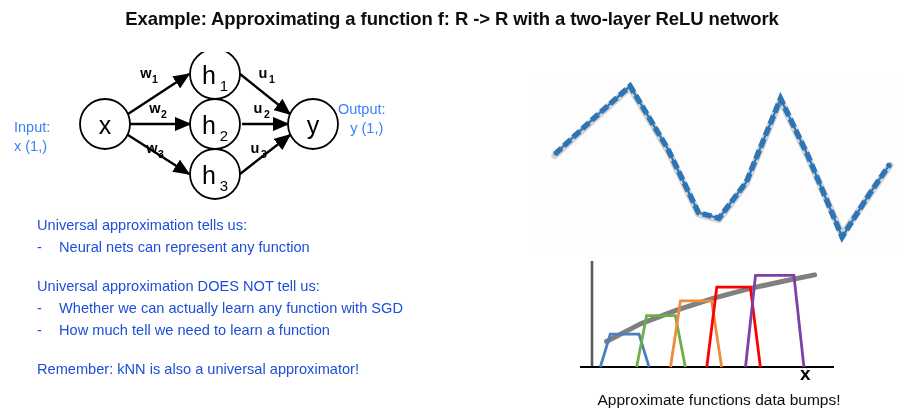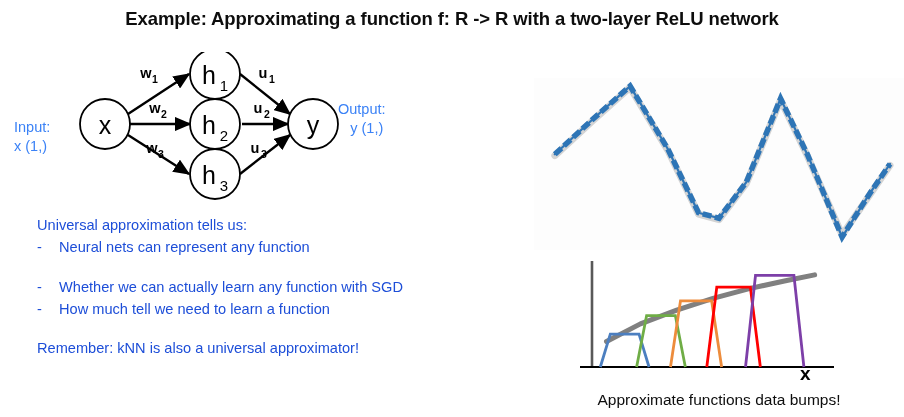--- a/index.html
+++ b/index.html
@@ -212,20 +212,21 @@
 
     <div class="para-block">
       <div class="para-head">Universal approximation tells us:</div>
       <div class="bullet-row">
         <span class="bullet-dash">-</span>
         <span class="bullet-text">Neural nets can represent any function</span>
       </div>
     </div>
 
     <div class="para-block">
+      <div class="para-head">Universal approximation DOES NOT tell us:</div>
       <div class="bullet-row">
         <span class="bullet-dash">-</span>
         <span class="bullet-text">Whether we can actually learn any function with SGD</span>
       </div>
       <div class="bullet-row">
         <span class="bullet-dash">-</span>
         <span class="bullet-text">How much tell we need to learn a function</span>
       </div>
     </div>
 

